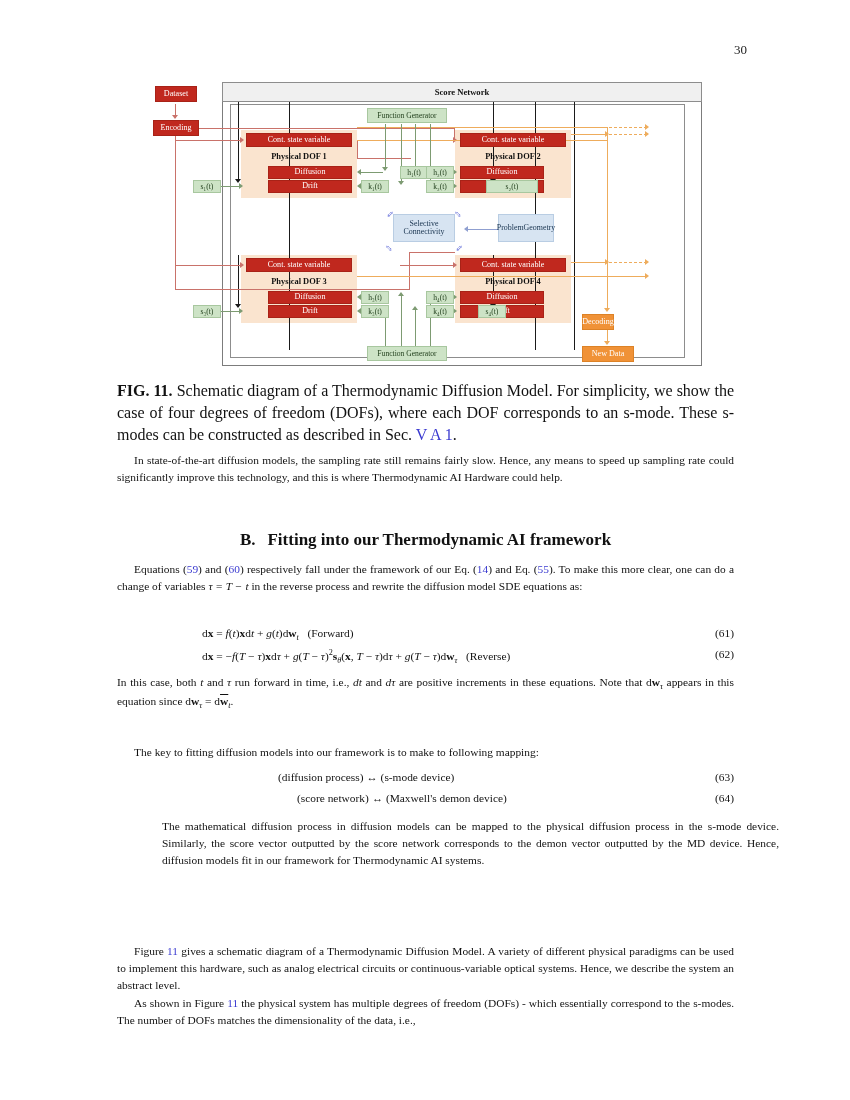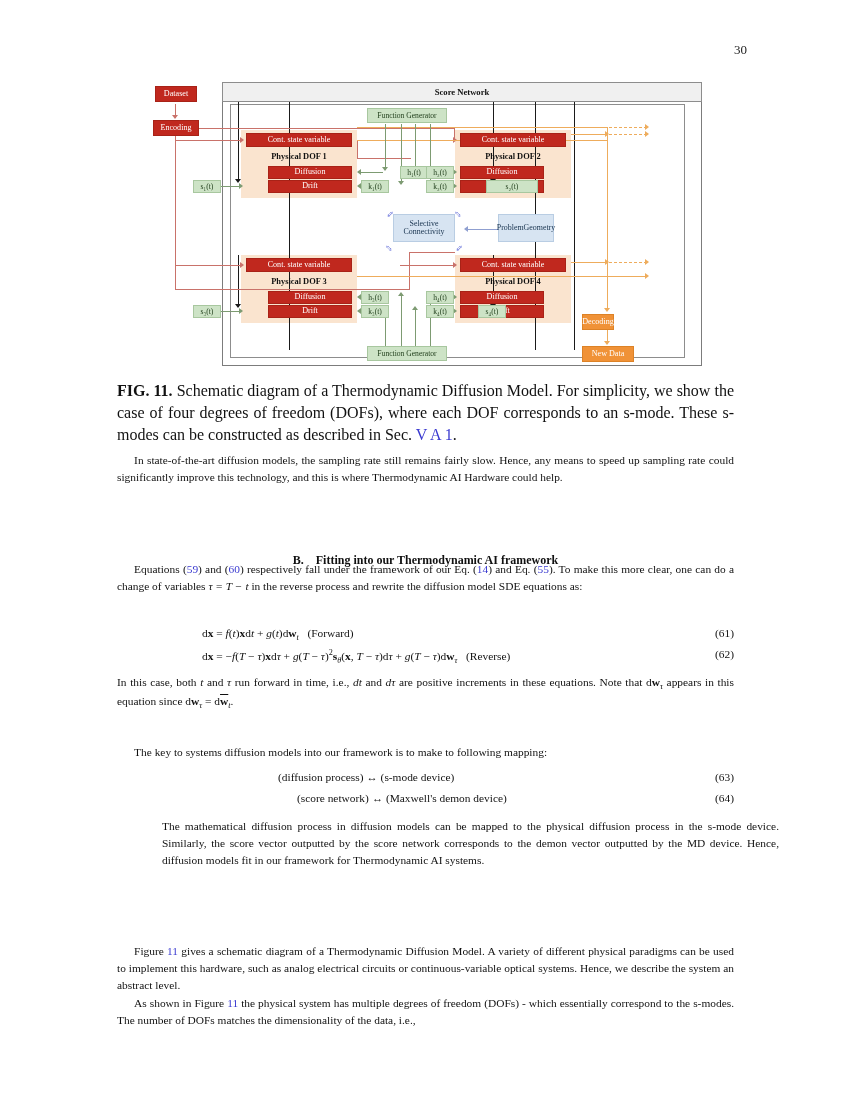--- a/index.html
+++ b/index.html
@@ -101,21 +101,21 @@
     font-size:16px;line-height:1.36;text-align:justify;
   }
   .para{
     position:absolute;left:117px;width:617px;
     font-size:11.4px;line-height:1.47;text-align:justify;
     text-indent:1.5em;
   }
   .para.noind{text-indent:0;}
   .sect{
     position:absolute;left:117px;width:617px;text-align:center;
-    font-weight:bold;font-size:12px;margin-top:23px;
+    font-weight:bold;font-size:17px;
   }
   .sect .gap{display:inline-block;width:12px;}
   .eqrow{
     position:absolute;left:117px;width:617px;font-size:11.4px;
   }
   .eq-body{position:absolute;}
   .eq-num{position:absolute;right:0;}
   .cite{color:#3a3ad0;}
   i{font-family:"Liberation Serif",serif;font-style:italic;}
   .bf{font-weight:bold;}
@@ -322,21 +322,21 @@
     <span class="eq-body" style="left:85px;">
       d<span class="bf">x</span> = −<i>f</i>(<i>T</i> − <i>τ</i>)<span class="bf">x</span>d<i>τ</i> + <i>g</i>(<i>T</i> − <i>τ</i>)<sup>2</sup><span class="bf">s</span><sub><i>θ</i></sub>(<span class="bf">x</span>, <i>T</i> − <i>τ</i>)d<i>τ</i> + <i>g</i>(<i>T</i> − <i>τ</i>)d<span class="bf">w</span><sub><i>τ</i></sub>
       &nbsp;&nbsp;<span>(Reverse)</span>
     </span>
     <span class="eq-num">(62)</span>
   </div>
 
   <div class="para noind" style="top:674px;">In this case, both <i>t</i> and <i>τ</i> run forward in time, i.e., <i>dt</i> and <i>dτ</i> are positive increments in these equations. Note that d<span class="bf">w</span><sub><i>τ</i></sub> appears in this equation since d<span class="bf">w</span><sub><i>τ</i></sub> = d<span class="bf ovl">w</span><sub><i>t</i></sub>.</div>
 
 
-  <div class="para" style="top:744px;">The key to systems diffusion models into our framework is to make to following mapping:</div>
+  <div class="para" style="top:744px;">The key to fitting diffusion models into our framework is to make to following mapping:</div>
 
   <div class="eqrow" style="top:771px;height:18px;">
     <span class="eq-body" style="left:161px;">(diffusion process) ↔ (s-mode device)</span>
     <span class="eq-num">(63)</span>
   </div>
 
   <div class="eqrow" style="top:792px;height:18px;">
     <span class="eq-body" style="left:180px;">(score network) ↔ (Maxwell's demon device)</span>
     <span class="eq-num">(64)</span>
   </div>

